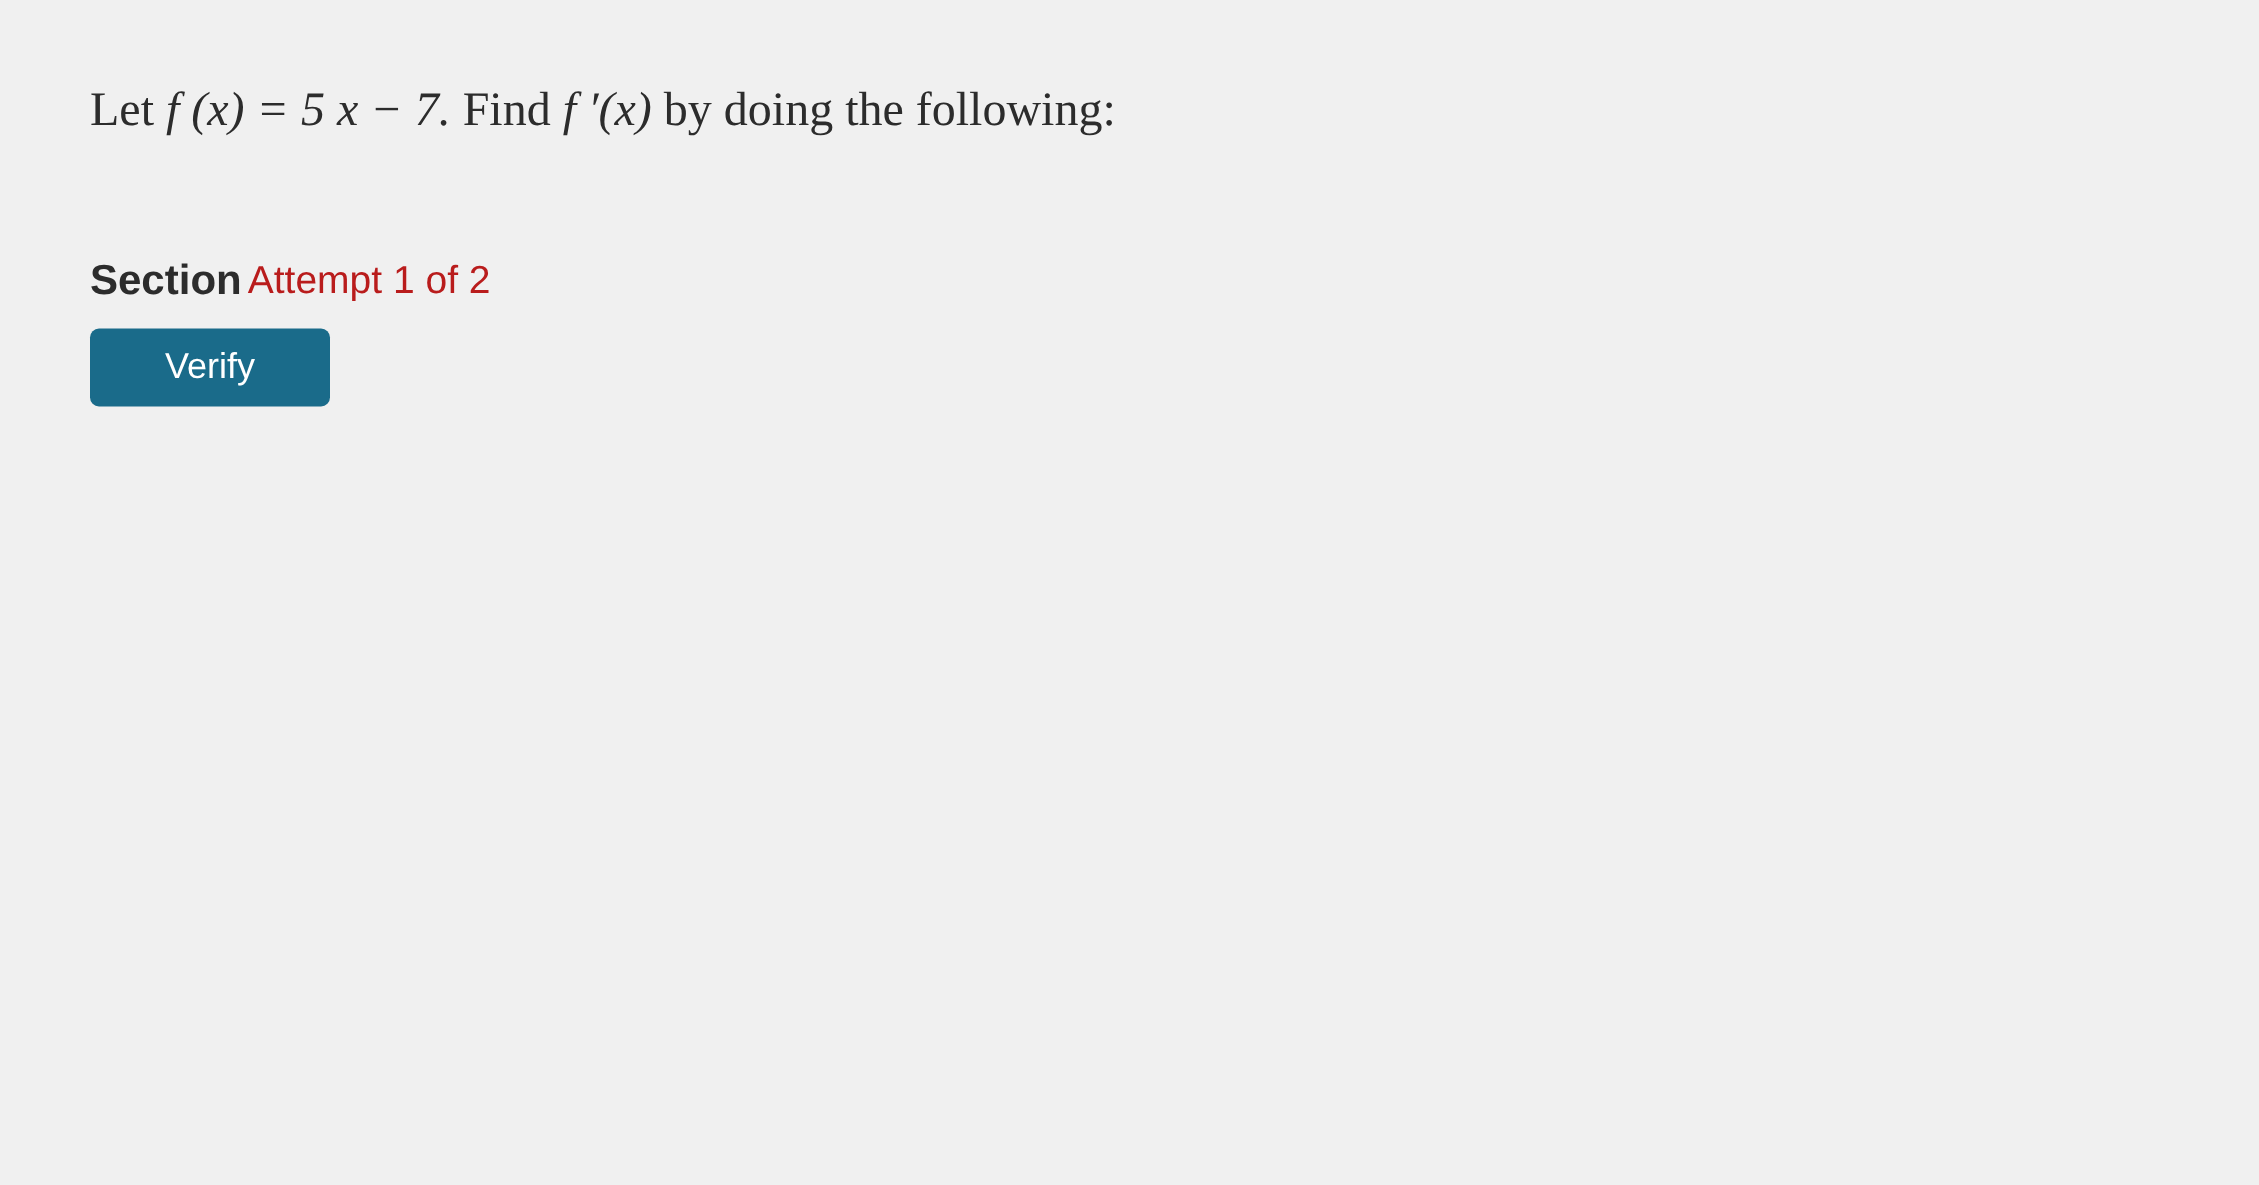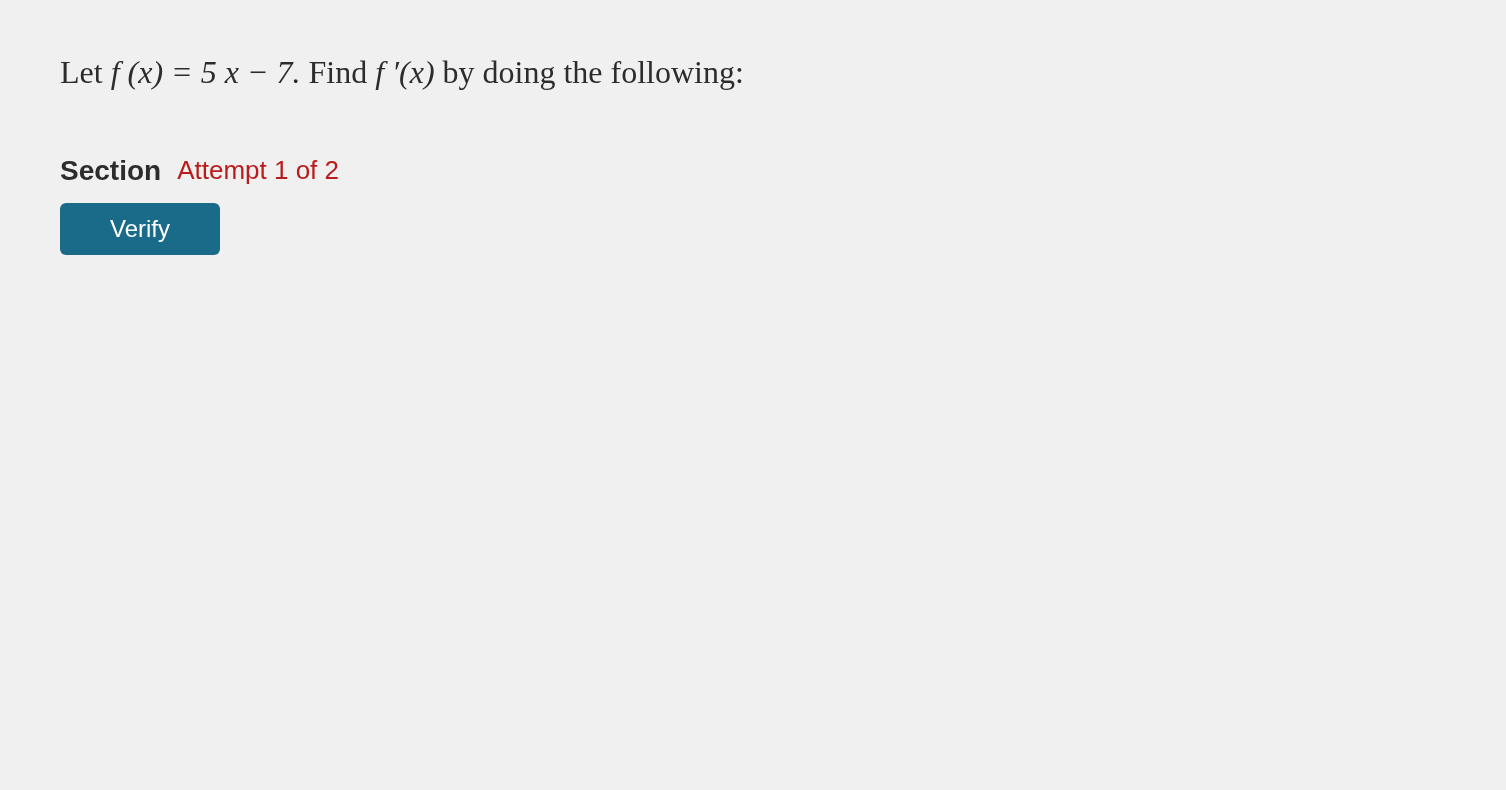--- a/index.html
+++ b/index.html
@@ -22,21 +22,21 @@
       background-color: #f0f0f0;
       padding: 50px 60px;
       display: flex;
       flex-direction: column;
       gap: 0;
     }
 
     .problem-statement {
       font-size: 32px;
       color: #2c2c2c;
-      margin-bottom: 60px;
+      margin-bottom: 76px;
       font-style: italic;
       line-height: 1.4;
     }
 
     .problem-statement .normal {
       font-style: normal;
     }
 
     .sub-question {
       margin-left: 40px;
@@ -91,21 +91,21 @@
       cursor: pointer;
       display: flex;
       align-items: center;
       justify-content: center;
       font-size: 18px;
     }
 
     .section-row {
       display: flex;
       align-items: center;
-      gap: 16px;
+      gap: 4px;
       margin-bottom: 16px;
       margin-left: 0;
     }
 
     .section-label {
       font-size: 28px;
       font-weight: bold;
       color: #2c2c2c;
       font-family: Arial, sans-serif;
       font-style: normal;

